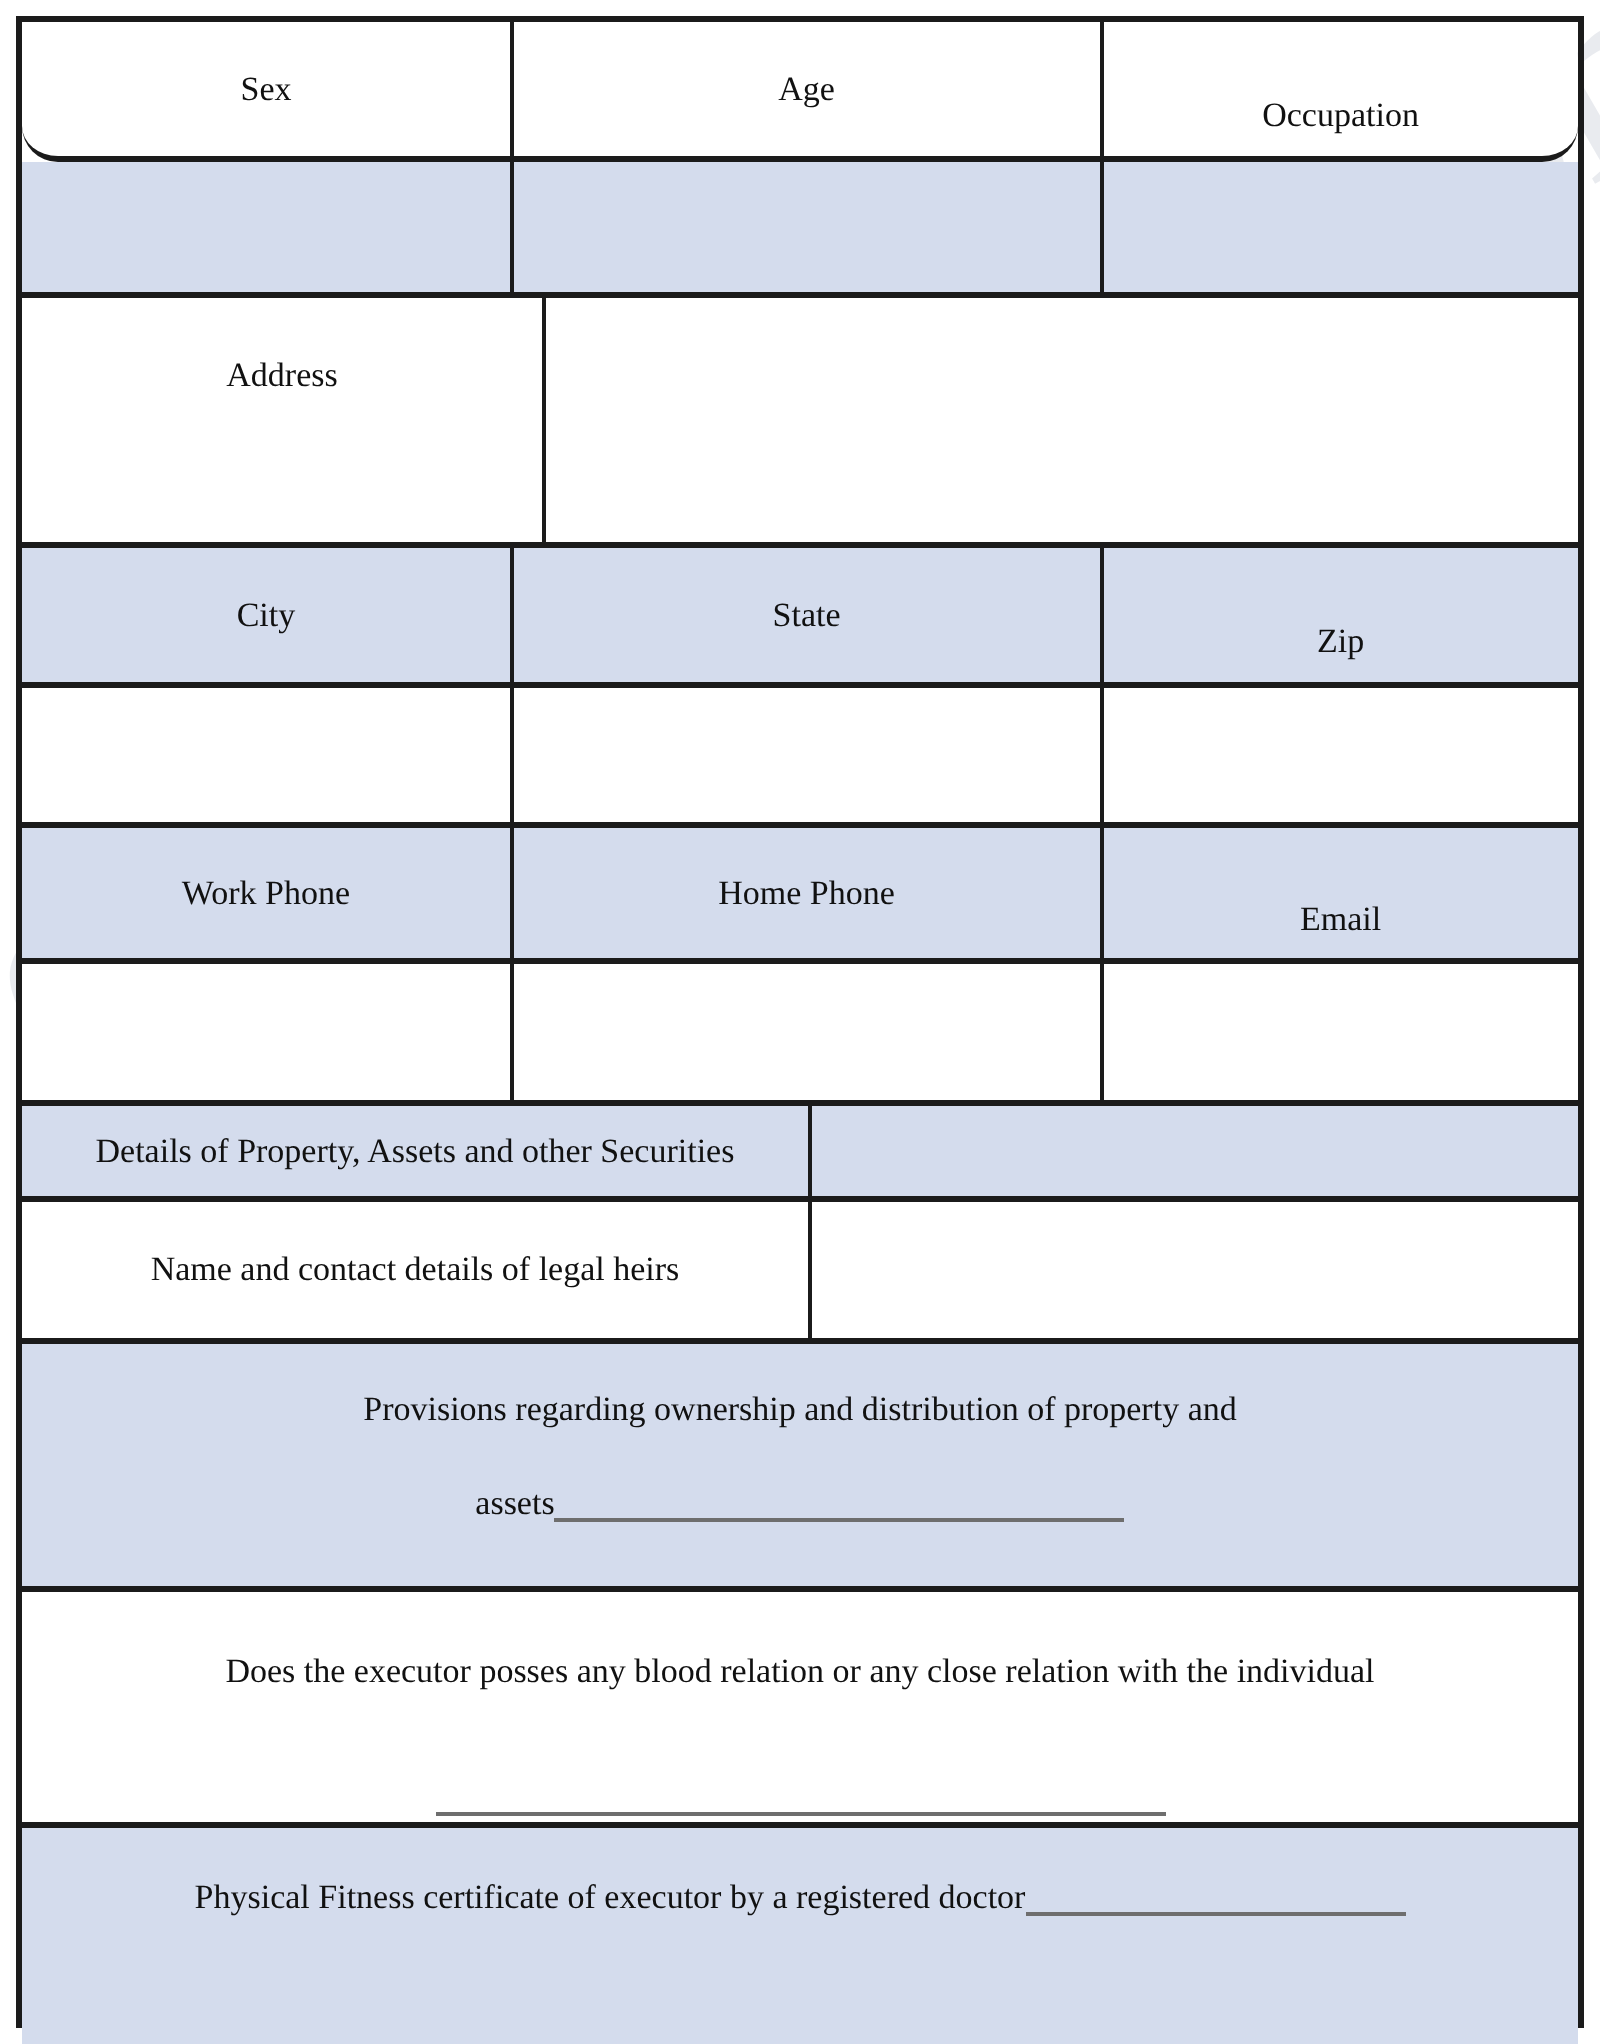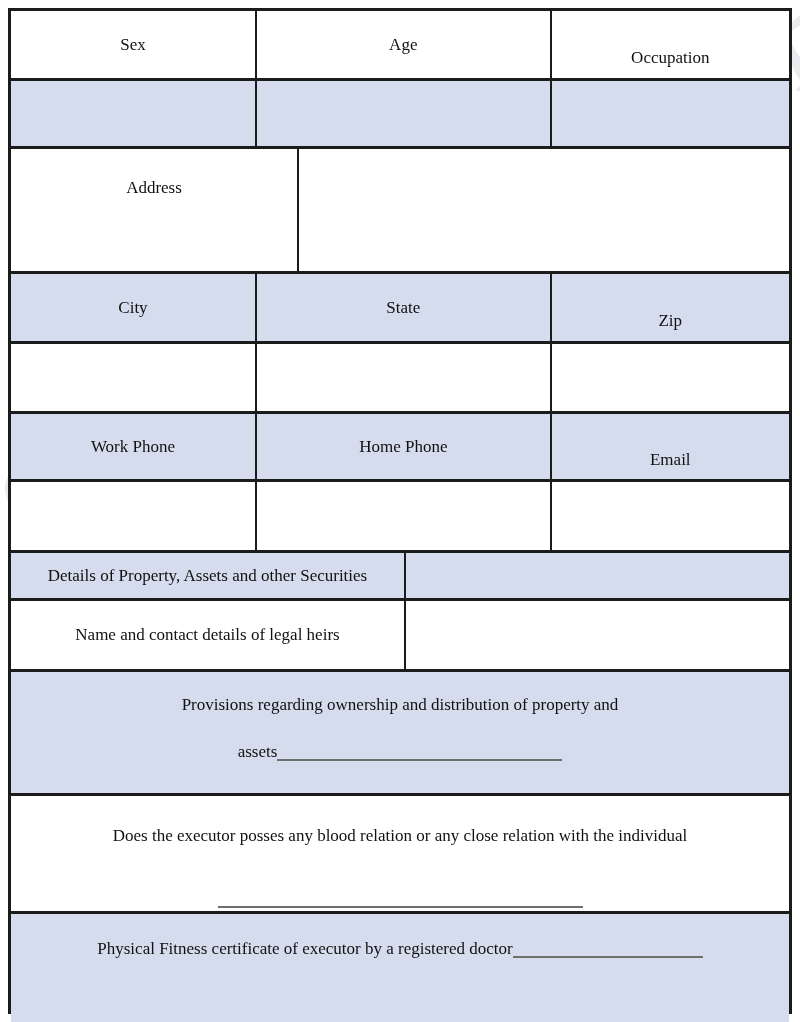--- a/index.html
+++ b/index.html
@@ -78,27 +78,27 @@
     font-size: 17px;
     line-height: 1.25;
     border-right: 2px solid #1b1b1b;
     padding: 0 6px;
     overflow: hidden;
   }
   .cell.nolinedge { border-right: none; }
   .cell.c1 { width: 262px; }
   .cell.c2 { width: 314px; }
   .cell.c3 { width: 253px; flex: 1 1 auto; margin-top: 26px; }
-  .cell.c1w { width: 288px; }
+  .cell.c1w { width: 262px; }
   .cell.cwide { flex: 1 1 auto; }
   .cell.cleft { width: 395px; }
   .cell.cright { flex: 1 1 auto; }
   .cell.full { width: 100%; border-right: none; }
   
-  .h-hdr1   { height: 70px; }
+  .h-hdr1   { height: 70px; border-radius: 18px; }
   .h-fill1  { height: 68px; }
   .h-addr   { height: 125px; }
   .h-hdr2   { height: 70px; }
   .h-fill2  { height: 70px; }
   .h-hdr3   { height: 68px; }
   .h-fill3  { height: 71px; }
   .h-det    { height: 48px; }
   .h-heirs  { height: 71px; }
   .h-prov   { height: 124px; }
   .h-exec   { height: 118px; }

